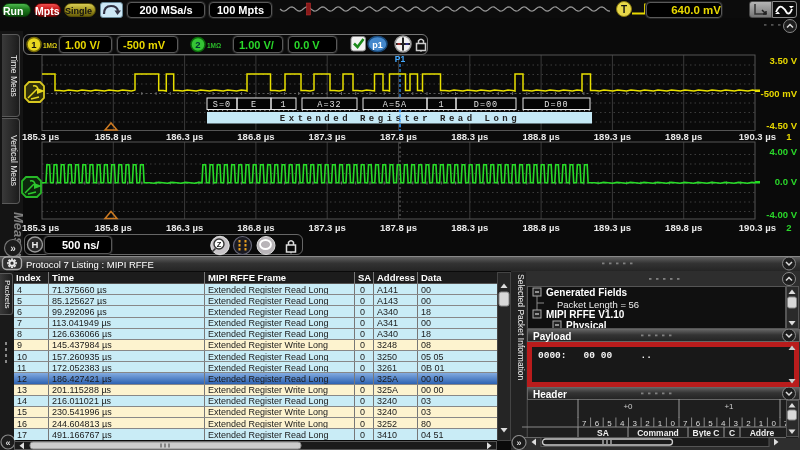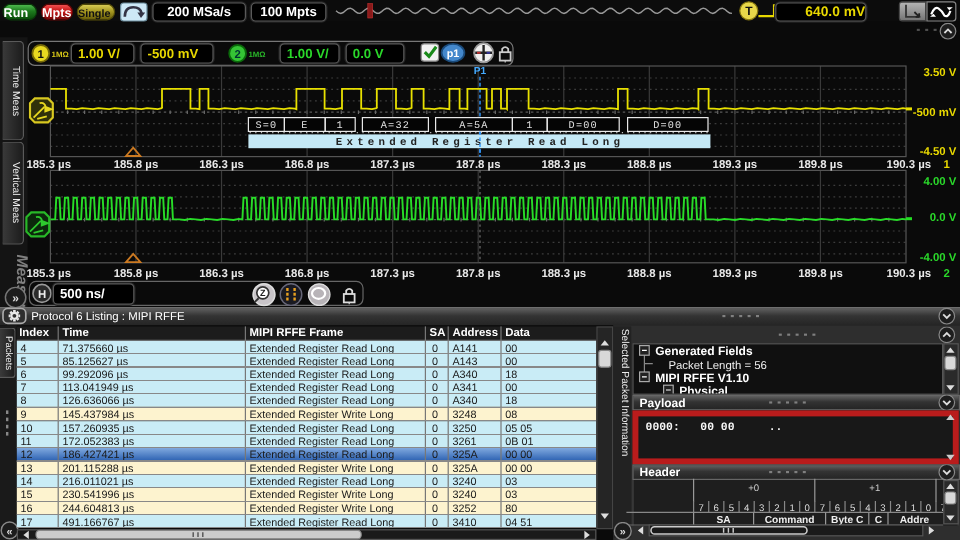--- a/index.html
+++ b/index.html
@@ -317,24 +317,24 @@
   <line x1="215.5" y1="16.5" x2="212" y2="20" stroke="#333" stroke-width="1.6"></line>
   <circle cx="242.5" cy="13.5" r="9" fill="#1a1a22" stroke="#667" stroke-width="1.2"></circle>
   <line x1="239.5" y1="8" x2="239.5" y2="19" stroke="#e8a020" stroke-width="2" stroke-dasharray="2.5,1.5"></line>
   <line x1="245.5" y1="8" x2="245.5" y2="19" stroke="#e8a020" stroke-width="2" stroke-dasharray="2.5,1.5"></line>
   <circle cx="266" cy="13.5" r="9" fill="#b8b4b8" stroke="#ddd" stroke-width="1"></circle>
   <ellipse cx="265.5" cy="12.5" rx="5.5" ry="4.5" fill="none" stroke="#fff" stroke-width="1.8"></ellipse>
   <rect x="286.5" y="13" width="9" height="7" fill="none" stroke="#ddd" stroke-width="1.5"></rect>
       <path d="M288.5,13 L288.5,10.2 Q291,7.2 293.5,10.2 L293.5,13" fill="none" stroke="#ddd" stroke-width="1.5"></path>
       <line x1="291" y1="20" x2="291" y2="21.5" stroke="#ddd" stroke-width="1"></line>
 </svg>
-<div class="box" style="left:44px;top:236px;width:68px;height:17.5px;line-height:16px;color:#fff;padding-left:5px">500 ns/</div>
+<div class="box" style="left:44px;top:236px;width:68px;height:17.5px;line-height:16px;color:#fff;padding-left:17px">500 ns/</div>
 
 <div class="hdrbar" style="left:0;top:256px;width:800px;height:15px;line-height:15px;border-top:1px solid #888;font-weight:normal;font-size:9.5px">
-  <span style="margin-left:26px">Protocol 6 Listing : MIPI RFFE</span>
+  <span style="margin-left:26px">Protocol 7 Listing : MIPI RFFE</span>
 </div>
 <svg class="abs" style="left:0;top:256px" width="800" height="15">
   <rect x="2.5" y="1" width="19" height="12.5" rx="4" fill="#2e2e2e" stroke="#aaa" stroke-width="1.4"></rect>
   <circle cx="12" cy="7.2" r="2.53" fill="none" stroke="#e8e8e8" stroke-width="1.8"></circle>
       <line x1="15.3" y1="7.2" x2="16.8" y2="7.2" stroke="#e8e8e8" stroke-width="2.2"></line>
       <line x1="14.3" y1="9.5" x2="15.4" y2="10.6" stroke="#e8e8e8" stroke-width="2.2"></line>
       <line x1="12.0" y1="10.5" x2="12.0" y2="12.0" stroke="#e8e8e8" stroke-width="2.2"></line>
       <line x1="9.7" y1="9.5" x2="8.6" y2="10.6" stroke="#e8e8e8" stroke-width="2.2"></line>
       <line x1="8.7" y1="7.2" x2="7.2" y2="7.2" stroke="#e8e8e8" stroke-width="2.2"></line>
       <line x1="9.7" y1="4.9" x2="8.6" y2="3.8" stroke="#e8e8e8" stroke-width="2.2"></line>

